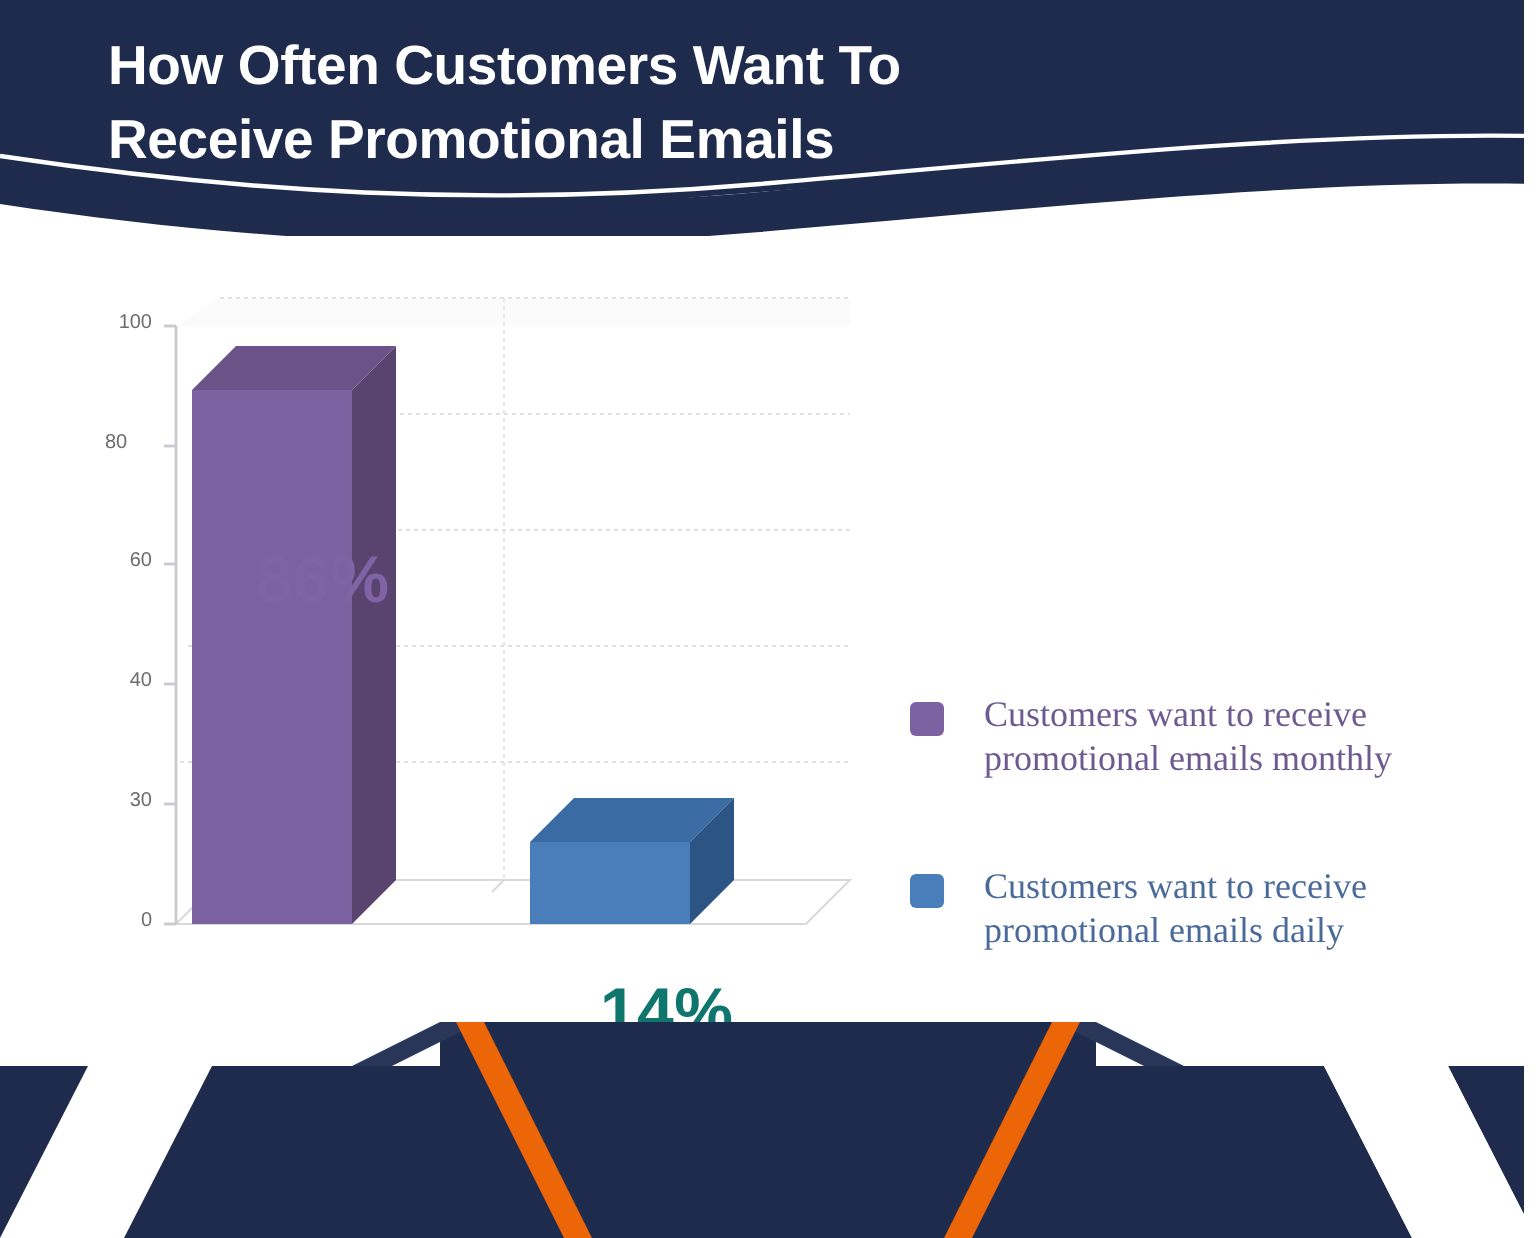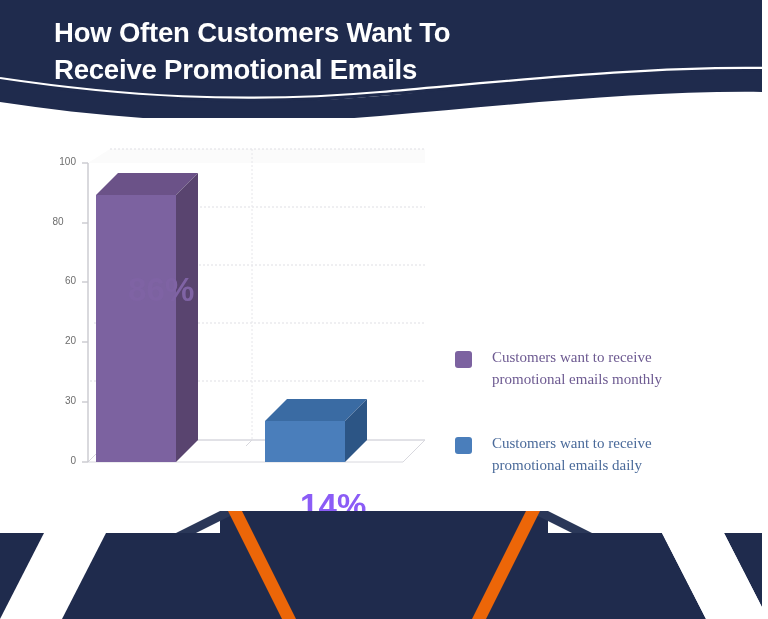--- a/index.html
+++ b/index.html
@@ -33,32 +33,32 @@
     font-size:10px; color:#6d6d6d;
     font-family:"Liberation Sans", sans-serif;
   }
 
   .bar-value-label {
     position:absolute; font-weight:bold; font-size:33px;
     font-family:"Liberation Sans", sans-serif;
     letter-spacing:0.2px;
   }
   #bar-label-0 { left:128px; top:153px; color:#7f63a4; }
-  #bar-label-1 { left:300px; top:369px; color:#8b5cf6; }
+  #bar-label-1 { left:300px; top:369px; color:#0f766e; }
 
   
   #legend { position:absolute; left:455px; top:228px; width:300px; }
   .legend-row { display:flex; align-items:flex-start; margin-bottom:42px; }
   .legend-swatch {
     width:17px; height:17px; border-radius:3px; flex:0 0 auto; margin-top:5px;
   }
   .legend-text {
     margin-left:20px;
     font-family:"Liberation Serif", serif;
-    font-size:15px; line-height:22px; white-space:pre-line;
+    font-size:18px; line-height:22px; white-space:pre-line;
   }
   .legend-row-0 .legend-text { color:#6d5a91; }
   .legend-row-1 .legend-text { color:#4a6a9a; }
 
   
   #footer-band { position:absolute; left:0; top:495px; width:768px; height:124px; }
   #footer-band svg { display:block; width:768px; height:124px; }
 </style>
 </head>
 <body>
@@ -121,21 +121,21 @@
       <g>
         <polygon points="265,303 287,281 367,281 345,303" fill="#3a6ba3"></polygon>
         <polygon points="345,303 367,281 367,322 345,344" fill="#2c5585"></polygon>
         <polygon points="265,303 345,303 345,344 265,344" fill="#4a7ebb"></polygon>
       </g>
     </svg>
 
     <div class="axis-tick-label" style="left:40px; top:38px;">100</div>
     <div class="axis-tick-label" style="left:40px; top:98px;text-align:center;">80</div>
     <div class="axis-tick-label" style="left:40px; top:157px;">60</div>
-    <div class="axis-tick-label" style="left:40px; top:217px;">20</div>
+    <div class="axis-tick-label" style="left:40px; top:217px;">40</div>
     <div class="axis-tick-label" style="left:40px; top:277px;">30</div>
     <div class="axis-tick-label" style="left:40px; top:337px;">0</div>
 
     <div class="bar-value-label" id="bar-label-0">86%</div>
     <div class="bar-value-label" id="bar-label-1">14%</div>
 
     <div id="legend">
       <div class="legend-row legend-row-0">
         <span class="legend-swatch" style="background:#7c62a0;"></span>
         <span class="legend-text">Customers want to receive

